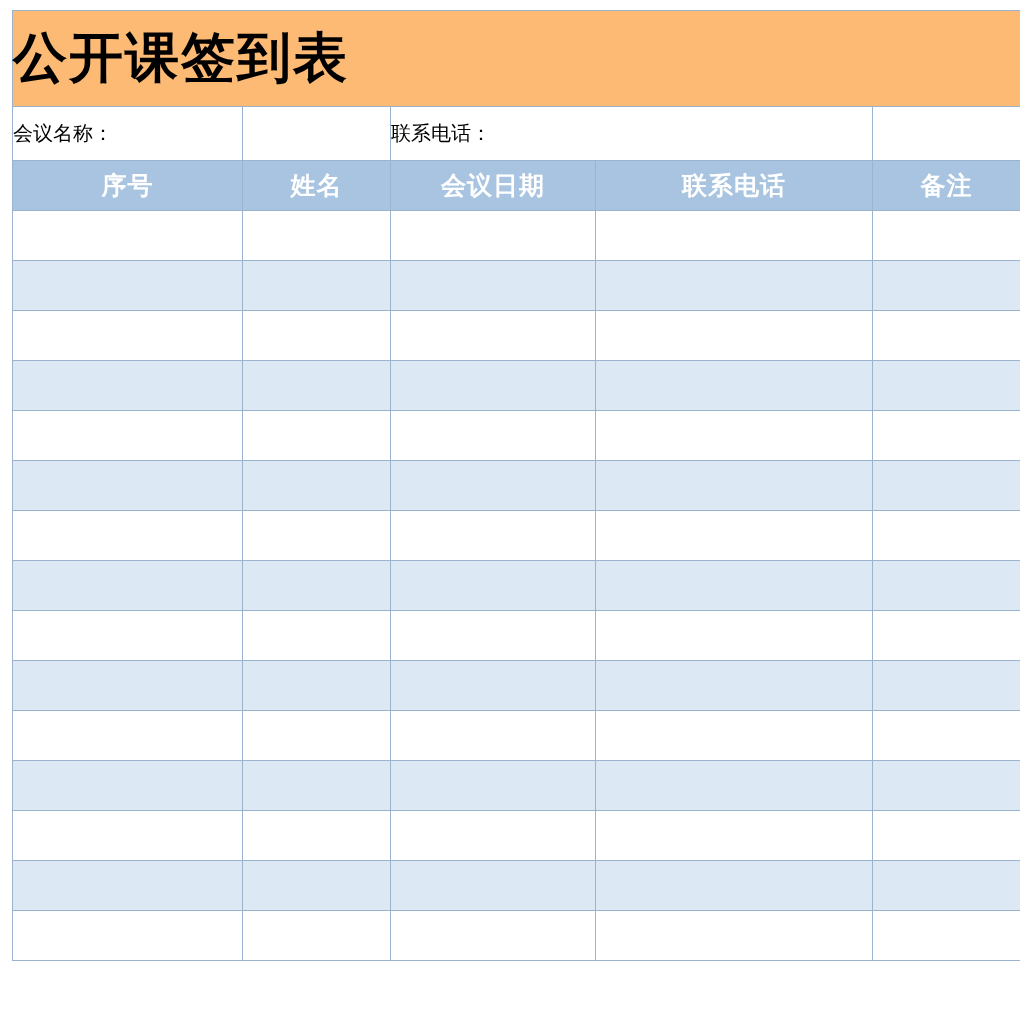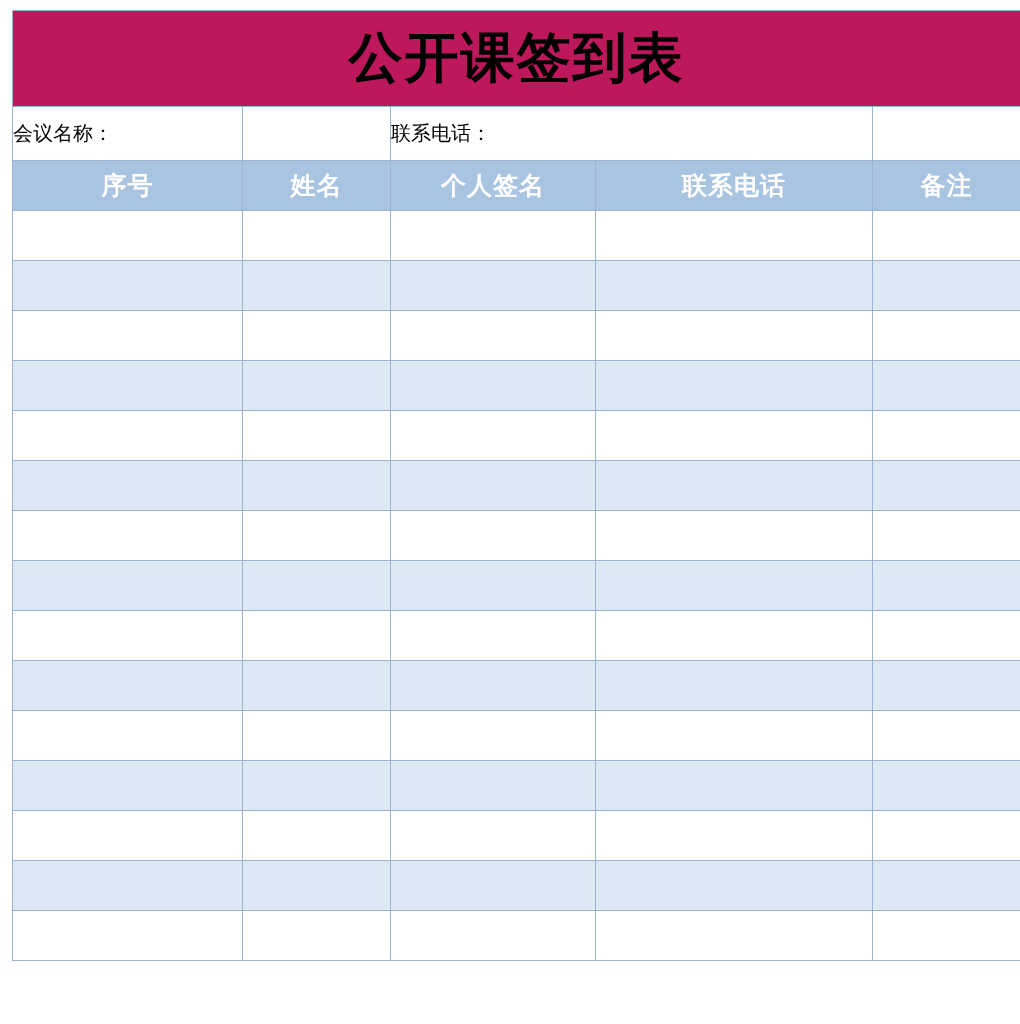--- a/index.html
+++ b/index.html
@@ -27,27 +27,27 @@
     margin-top: 10px;
   }
   table.signin td {
     border: 1px solid #9cb3cf;
     padding: 0;
     box-sizing: border-box;
   }
   
   .title-cell {
     height: 96px;
-    text-align: center;
+    text-align: left;
     vertical-align: middle;
     font-size: 54px;
     font-weight: bold;
     color: #000000;
     letter-spacing: 2px;
-    background: #be185d;
+    background: #fdba74;
     border: 1px solid #9cb3cf;
   }
   
   .info-row td {
     height: 54px;
     background: #ffffff;
     font-size: 20px;
     color: #000000;
     vertical-align: middle;
   }
@@ -104,21 +104,21 @@
       </tr>
       <tr class="info-row">
         <td class="info-label">会议名称：</td>
         <td class="info-blank"></td>
         <td class="info-label" colspan="2">联系电话：</td>
         <td class="info-blank"></td>
       </tr>
       <tr class="head-row">
         <td>序号</td>
         <td>姓名</td>
-        <td>个人签名</td>
+        <td>会议日期</td>
         <td>联系电话</td>
         <td>备注</td>
       </tr>
 
       <tr class="body-row row-white">
         <td></td>
         <td></td>
         <td></td>
         <td></td>
         <td></td>

